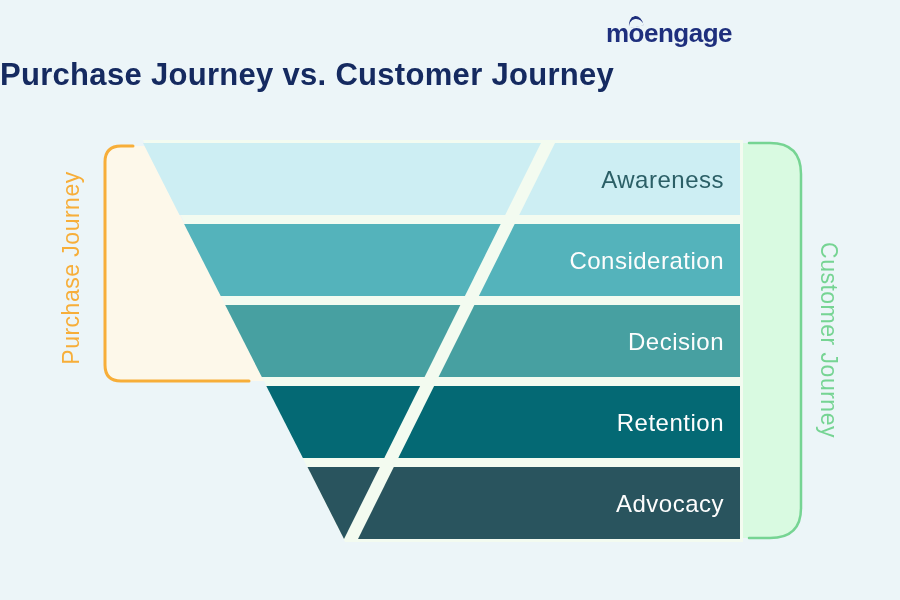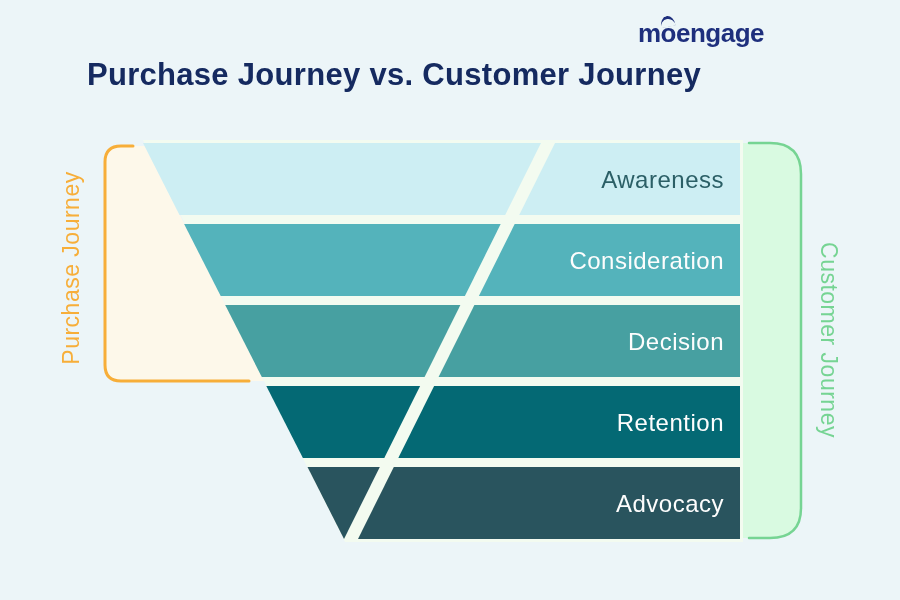--- a/index.html
+++ b/index.html
@@ -1,25 +1,25 @@
 <!DOCTYPE html>
 <html><head>
 <meta charset="utf-8">
 <style>
   html,body{margin:0;padding:0;}
   body{width:900px;height:600px;overflow:hidden;font-family:"Liberation Sans",sans-serif;}
-  .canvas{position:relative;width:756px;height:600px;padding-left:32px;}
+  .canvas{position:relative;width:756px;height:600px;}
 
   .logo{position:absolute;top:18px;right:24px;}
   .logo-text{font-size:26px;font-weight:bold;letter-spacing:-0.5px;}
   .logo-arc{position:absolute;left:22px;top:-2px;width:15px;height:8px;
             border-top:3px solid;border-radius:50% 50% 0 0/100% 100% 0 0;
             transform:rotate(-10deg);}
 
-  .title{position:absolute;top:57px;left:0;width:100%;margin:0;text-align:center;
+  .title{position:absolute;top:57px;left:0;width:100%;margin:0;text-align:left;
          font-size:31px;font-weight:600;letter-spacing:0.3px;}
 
   .diagram-svg{position:absolute;left:0;top:0;}
 
   .side-label{position:absolute;white-space:nowrap;font-size:23px;letter-spacing:0.5px;}
   .side-label.left{left:71px;top:268px;transform:translate(-50%,-50%) rotate(-90deg);}
   .side-label.right{left:828px;top:340px;transform:translate(-50%,-50%) rotate(90deg);}
 
   .stage-label{font-family:"Liberation Sans",sans-serif;font-size:24px;letter-spacing:0.5px;}
 </style>

